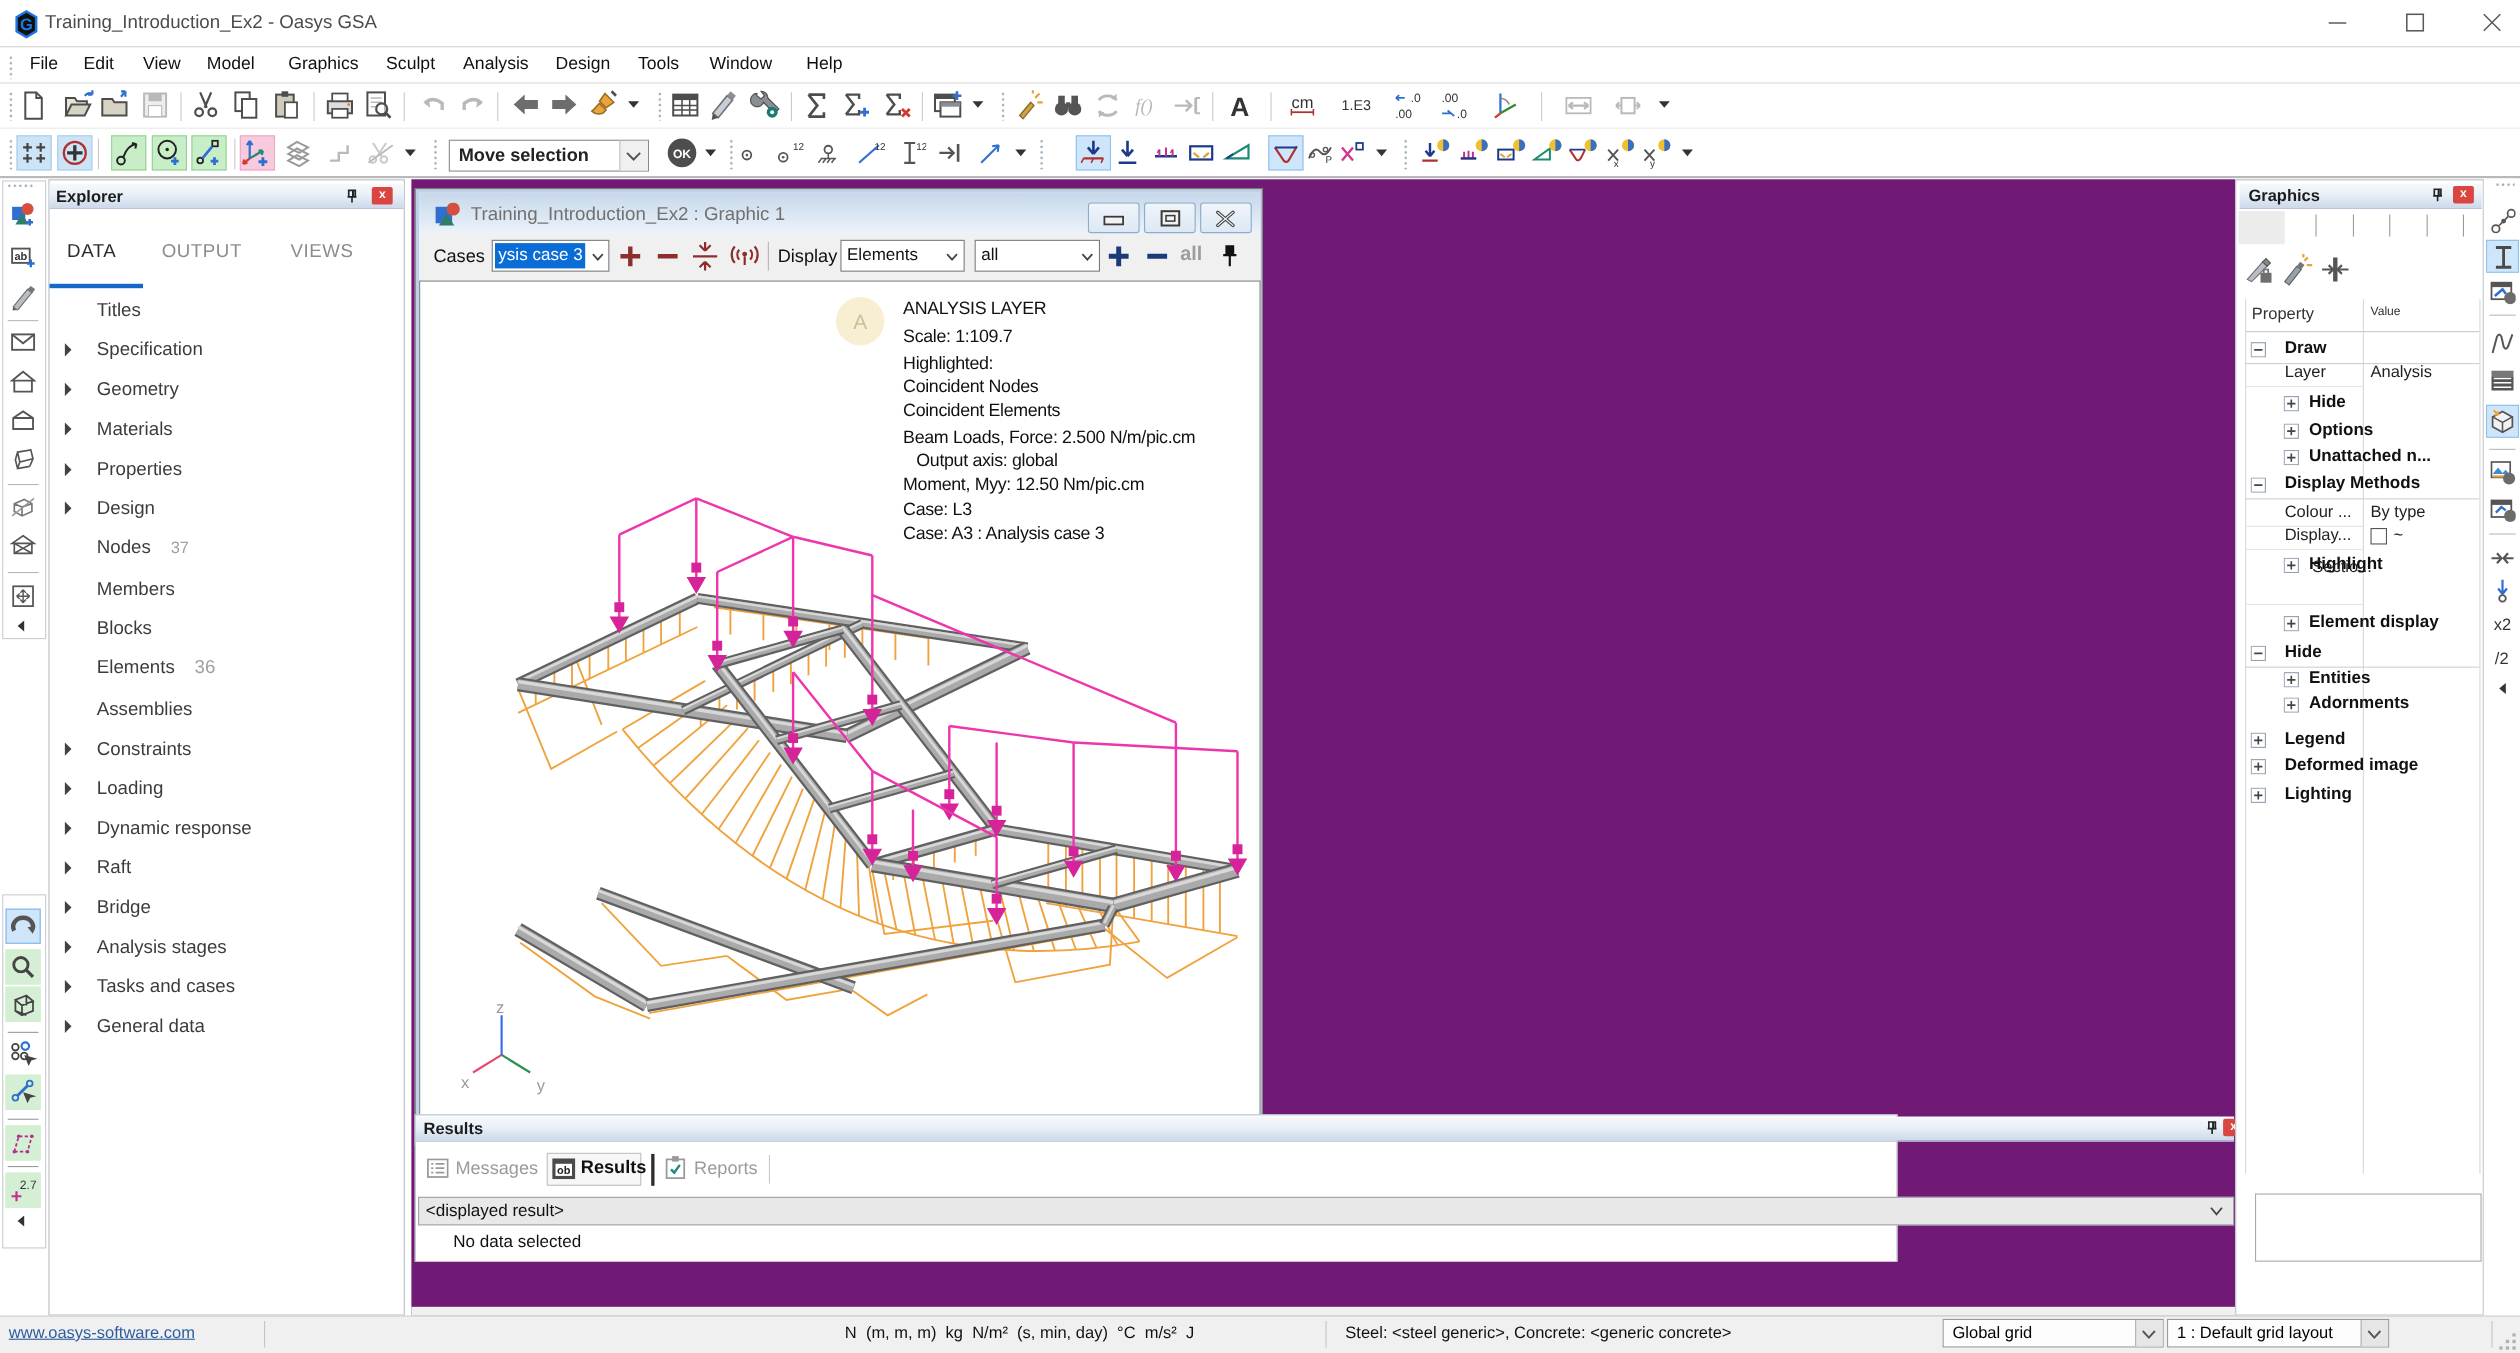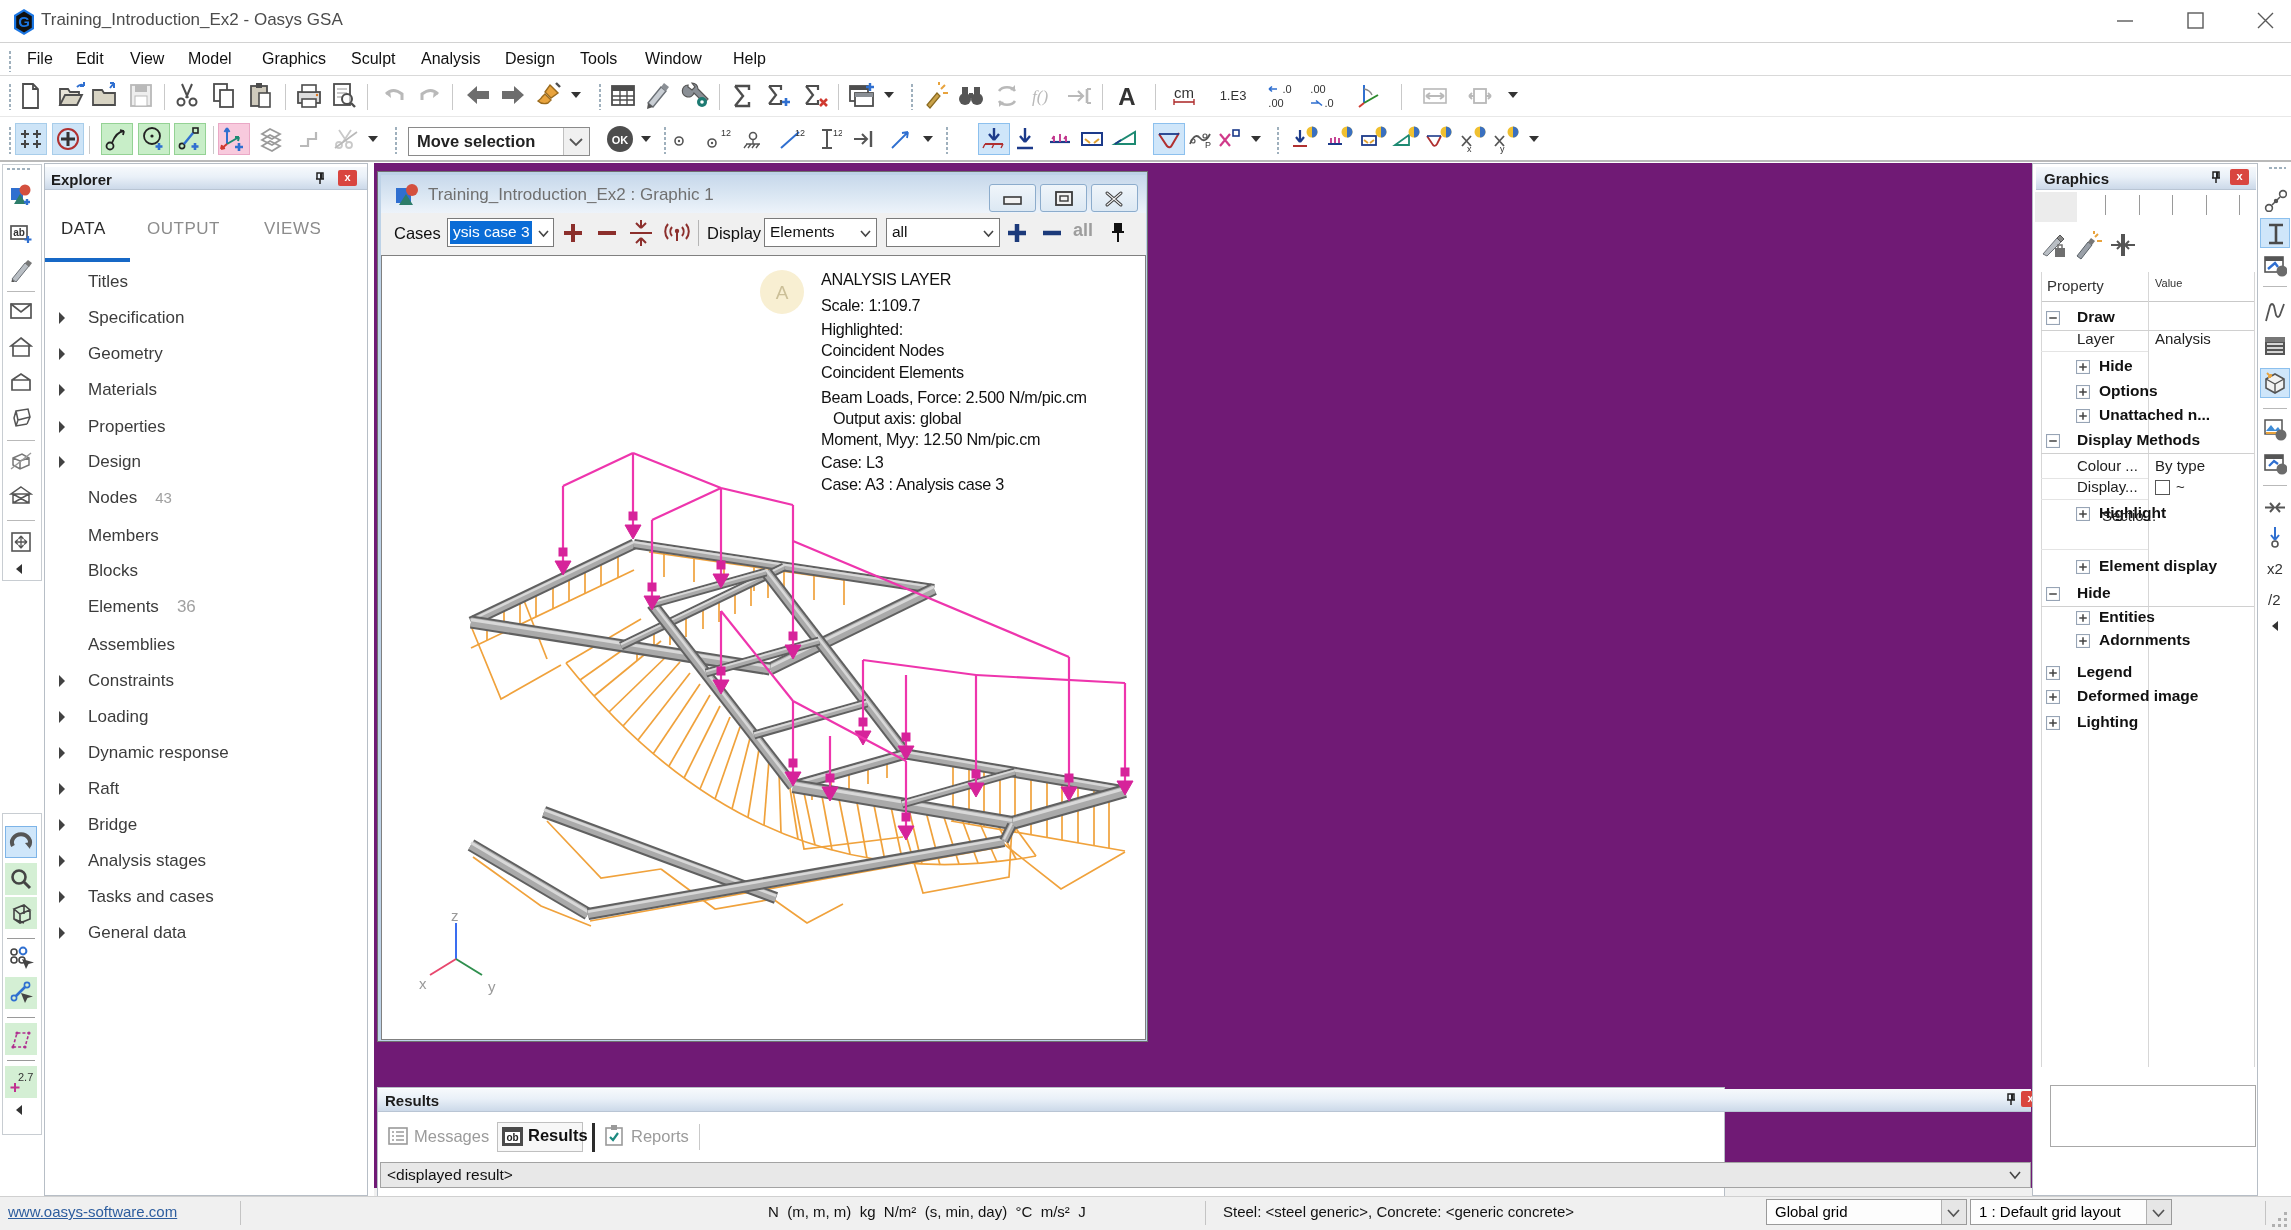--- a/index.html
+++ b/index.html
@@ -25,21 +25,21 @@
 .tab{font-size:17px;letter-spacing:.5px;}
 #mdi{left:374px;top:163px;width:1658px;height:1033px;background:#701a75;padding-left:44px;}
 
 #cwin{left:3px;top:8px;width:771px;height:871px;background:#ecf2f9;border:1px solid #707070;box-shadow:inset 0 0 0 3px #bdd2e7;}
 #ctitle{left:3px;top:3px;width:765px;height:38px;background:linear-gradient(180deg,#c7d8eb 0%,#dbe7f3 55%,#edf3fa 100%);}
 #ctools{left:3px;top:41px;width:765px;height:42px;background:#f0f0f0;}
 #cview{left:3px;top:83px;width:765px;height:785px;background:#fff;border:1px solid #808080;}
 .cbtn{top:9px;width:47px;height:28px;background:linear-gradient(180deg,#f0f5fa,#dce8f3);border:1px solid #8caccc;border-radius:3px;}
 .combo{background:#fff;border:1px solid #7a7a7a;}
 
-#results{left:3px;top:924px;width:1348px;height:134px;background:#fff;border:1px solid #b7bec6;border-bottom:none;}
+#results{left:3px;top:850px;width:1348px;height:134px;background:#fff;border:1px solid #b7bec6;border-bottom:none;}
 
 #gpanel{left:2032px;top:163px;width:226px;height:1033px;background:#fff;border:1px solid #b7bec6;}
 #rstrip{left:2258px;top:163px;width:33px;height:1033px;background:#fff;}
 
 #statusbar{left:0;top:1196px;width:2291px;height:34px;background:#f0f0f0;border-top:1px solid #d0d0d0;font-size:15px;color:#111;}
 .scombo{top:3px;height:26px;background:#fdfdfd;border:1px solid #9a9a9a;font-size:15px;}
 .ssep{top:4px;width:1px;height:24px;background:#c4c4c4;}
 </style></head>
 <body>
 <div id="app">
@@ -573,21 +573,21 @@
     </svg>
   <div class="abs" style="left:88px;top:380px;font-size:17px;color:#3c3c3c;">Materials</div>
   <svg class="abs" style="left:58px;top:420px" width="8" height="14">
       <polygon points="1,1 7,7 1,13" fill="#424242"></polygon>
     </svg>
   <div class="abs" style="left:88px;top:417px;font-size:17px;color:#3c3c3c;">Properties</div>
   <svg class="abs" style="left:58px;top:455px" width="8" height="14">
       <polygon points="1,1 7,7 1,13" fill="#424242"></polygon>
     </svg>
   <div class="abs" style="left:88px;top:452px;font-size:17px;color:#3c3c3c;">Design</div>
-  <div class="abs" style="left:88px;top:488px;font-size:17px;color:#3c3c3c;">Nodes<span style="color:#a0a0a0;font-size:15px;margin-left:18px;">43</span></div>
+  <div class="abs" style="left:88px;top:488px;font-size:17px;color:#3c3c3c;">Nodes<span style="color:#a0a0a0;font-size:15px;margin-left:18px;">37</span></div>
   <div class="abs" style="left:88px;top:526px;font-size:17px;color:#3c3c3c;">Members</div>
   <div class="abs" style="left:88px;top:561px;font-size:17px;color:#3c3c3c;">Blocks</div>
   <div class="abs" style="left:88px;top:597px;font-size:17px;color:#3c3c3c;">Elements<span style="color:#a0a0a0;font-size:17px;margin-left:18px;">36</span></div>
   <div class="abs" style="left:88px;top:635px;font-size:17px;color:#3c3c3c;">Assemblies</div>
   <svg class="abs" style="left:58px;top:674px" width="8" height="14">
       <polygon points="1,1 7,7 1,13" fill="#424242"></polygon>
     </svg>
   <div class="abs" style="left:88px;top:671px;font-size:17px;color:#3c3c3c;">Constraints</div>
   <svg class="abs" style="left:58px;top:710px" width="8" height="14">
       <polygon points="1,1 7,7 1,13" fill="#424242"></polygon>

